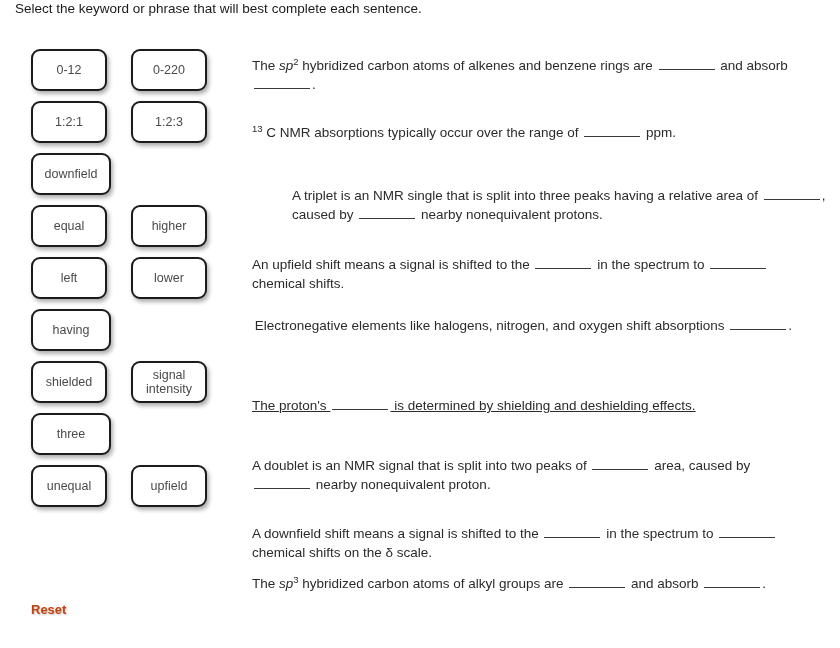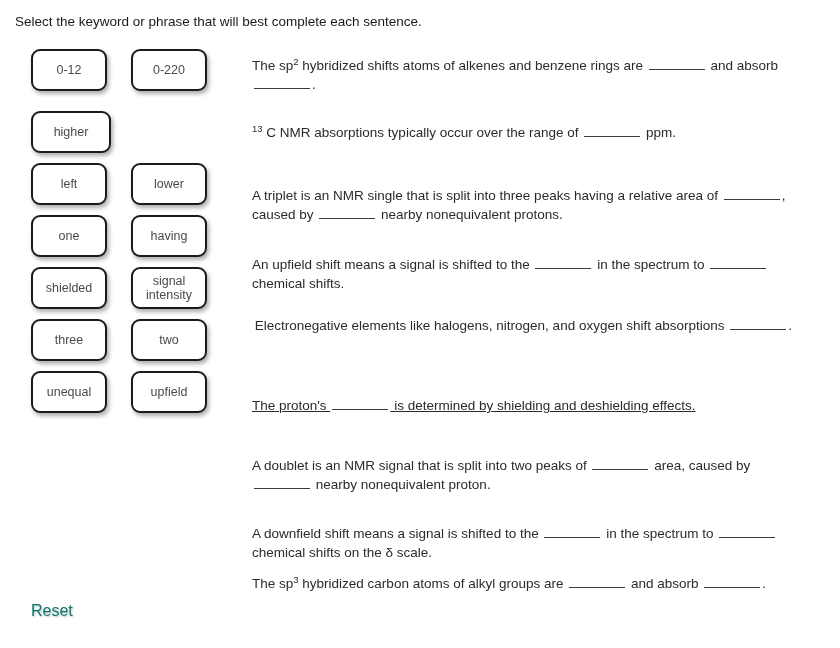--- a/index.html
+++ b/index.html
@@ -14,21 +14,21 @@
     overflow: hidden;
     font-family: "Liberation Sans", sans-serif;
     color: #333333;
     -webkit-font-smoothing: antialiased;
   }
 
   
   #instruction {
     position: absolute;
     left: 15px;
-    top: 13px;
+    top: 0;
     font-size: 13.5px;
     line-height: 18px;
     color: #1a1a1a;
     white-space: nowrap;
   }
 
   
   #tile-bank {
     position: absolute;
     left: 31px;
@@ -59,23 +59,23 @@
     user-select: none;
   }
   .tile-label {
     padding: 0 2px;
   }
 
   #reset-link {
     position: absolute;
     left: 31px;
     top: 602px;
-    font-size: 16px;
-    font-weight: normal;
-    color: #0f766e;
+    font-size: 13px;
+    font-weight: bold;
+    color: #c2410c;
     text-shadow: 1px 1px 2px rgba(0,0,0,0.25);
     cursor: pointer;
     user-select: none;
   }
 
   
   #question-column {
     position: absolute;
     left: 252px;
     top: 49px;
@@ -91,21 +91,21 @@
   }
   .q-text { display: inline; }
   .blank {
     display: inline-block;
     border-bottom: 1.5px solid #3a3a3a;
     width: 56px;
     height: 11px;
     margin: 0 2px;
     vertical-align: baseline;
   }
-  .italic { }
+  .italic { font-style: italic; }
   sup {
     font-size: 9.5px;
     vertical-align: super;
     line-height: 0;
   }
 </style>
 </head>
 <body>
 
 <div id="instruction">Select the keyword or phrase that will best complete each sentence.</div>
@@ -113,73 +113,81 @@
 <div id="tile-bank">
     <div class="tile-row">
       <div class="tile">
         <span class="tile-label">0-12</span>
       </div>
       <div class="tile">
         <span class="tile-label">0-220</span>
       </div>
     </div>
     <div class="tile-row">
+      <div class="tile">
+        <span class="tile-label">1:2:1</span>
+      </div>
+      <div class="tile">
+        <span class="tile-label">1:2:3</span>
+      </div>
     </div>
     <div class="tile-row">
+      <div class="tile">
+        <span class="tile-label">downfield</span>
+      </div>
+    </div>
+    <div class="tile-row">
+      <div class="tile">
+        <span class="tile-label">equal</span>
+      </div>
       <div class="tile">
         <span class="tile-label">higher</span>
       </div>
     </div>
     <div class="tile-row">
       <div class="tile">
         <span class="tile-label">left</span>
       </div>
       <div class="tile">
         <span class="tile-label">lower</span>
       </div>
     </div>
     <div class="tile-row">
-      <div class="tile">
-        <span class="tile-label">one</span>
-      </div>
       <div class="tile">
         <span class="tile-label">having</span>
       </div>
     </div>
     <div class="tile-row">
       <div class="tile">
         <span class="tile-label">shielded</span>
       </div>
       <div class="tile">
         <span class="tile-label">signal intensity</span>
       </div>
     </div>
     <div class="tile-row">
       <div class="tile">
         <span class="tile-label">three</span>
       </div>
-      <div class="tile">
-        <span class="tile-label">two</span>
-      </div>
     </div>
     <div class="tile-row">
       <div class="tile">
         <span class="tile-label">unequal</span>
       </div>
       <div class="tile">
         <span class="tile-label">upfield</span>
       </div>
     </div>
   </div>
 
 <div id="reset-link">Reset</div>
 
 <div id="question-column">
-    <div class="question" style="top: 8px;"><span class="q-text">The </span><span class="q-text italic">sp</span><sup>2</sup><span class="q-text"> hybridized shifts atoms of alkenes and benzene rings are </span><span class="blank"></span><span class="q-text"> and absorb </span><span class="blank"></span><span class="q-text">.</span></div>
+    <div class="question" style="top: 8px;"><span class="q-text">The </span><span class="q-text italic">sp</span><sup>2</sup><span class="q-text"> hybridized carbon atoms of alkenes and benzene rings are </span><span class="blank"></span><span class="q-text"> and absorb </span><span class="blank"></span><span class="q-text">.</span></div>
     <div class="question" style="top: 75px;"><sup>13</sup><span class="q-text"> C NMR absorptions typically occur over the range of </span><span class="blank"></span><span class="q-text"> ppm.</span></div>
-    <div class="question" style="top: 138px;"><span class="q-text">A triplet is an NMR single that is split into three peaks having a relative area of </span><span class="blank"></span><span class="q-text">, caused by </span><span class="blank"></span><span class="q-text"> nearby nonequivalent protons.</span></div>
+    <div class="question" style="top: 138px; margin-left: 40px;"><span class="q-text">A triplet is an NMR single that is split into three peaks having a relative area of </span><span class="blank"></span><span class="q-text">, caused by </span><span class="blank"></span><span class="q-text"> nearby nonequivalent protons.</span></div>
     <div class="question" style="top: 207px;"><span class="q-text">An upfield shift means a signal is shifted to the </span><span class="blank"></span><span class="q-text"> in the spectrum to </span><span class="blank"></span><span class="q-text"> chemical shifts.</span></div>
     <div class="question" style="top: 268px; text-align: right;"><span class="q-text">Electronegative elements like halogens, nitrogen, and oxygen shift absorptions </span><span class="blank"></span><span class="q-text">.</span></div>
     <div class="question" style="top: 348px; text-decoration: underline;"><span class="q-text">The proton's </span><span class="blank"></span><span class="q-text"> is determined by shielding and deshielding effects.</span></div>
     <div class="question" style="top: 408px;"><span class="q-text">A doublet is an NMR signal that is split into two peaks of </span><span class="blank"></span><span class="q-text"> area, caused by </span><span class="blank"></span><span class="q-text"> nearby nonequivalent proton.</span></div>
     <div class="question" style="top: 476px;"><span class="q-text">A downfield shift means a signal is shifted to the </span><span class="blank"></span><span class="q-text"> in the spectrum to </span><span class="blank"></span><span class="q-text"> chemical shifts on the δ scale.</span></div>
     <div class="question" style="top: 526px;"><span class="q-text">The </span><span class="q-text italic">sp</span><sup>3</sup><span class="q-text"> hybridized carbon atoms of alkyl groups are </span><span class="blank"></span><span class="q-text"> and absorb </span><span class="blank"></span><span class="q-text">.</span></div>
   </div>
 
 </body></html>

